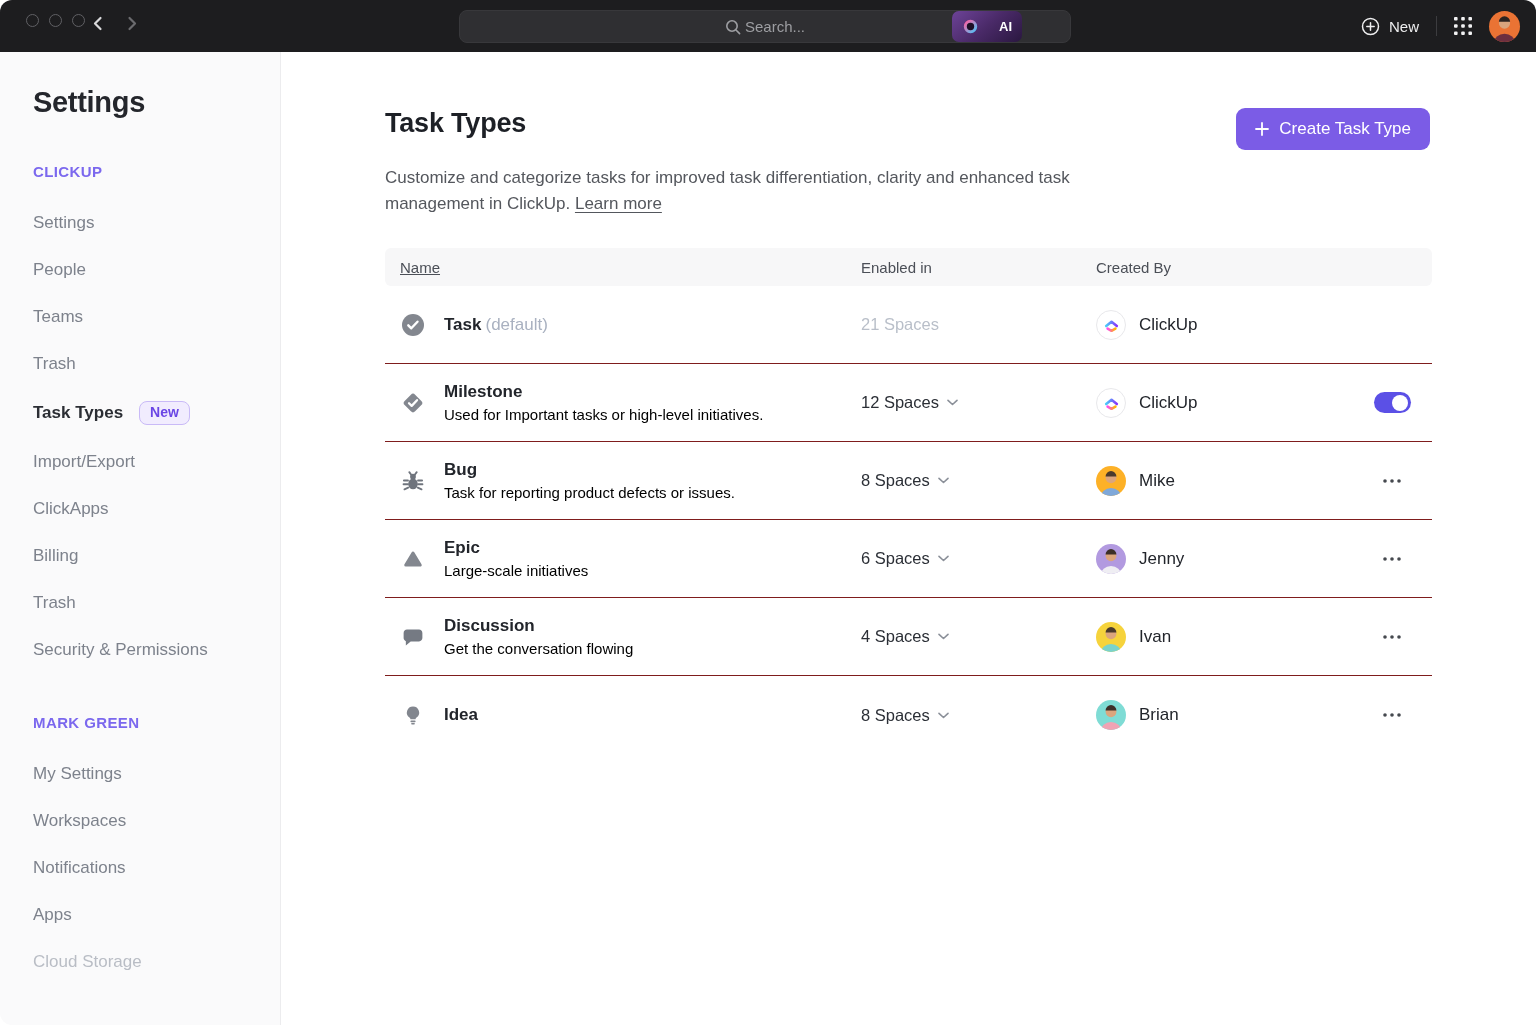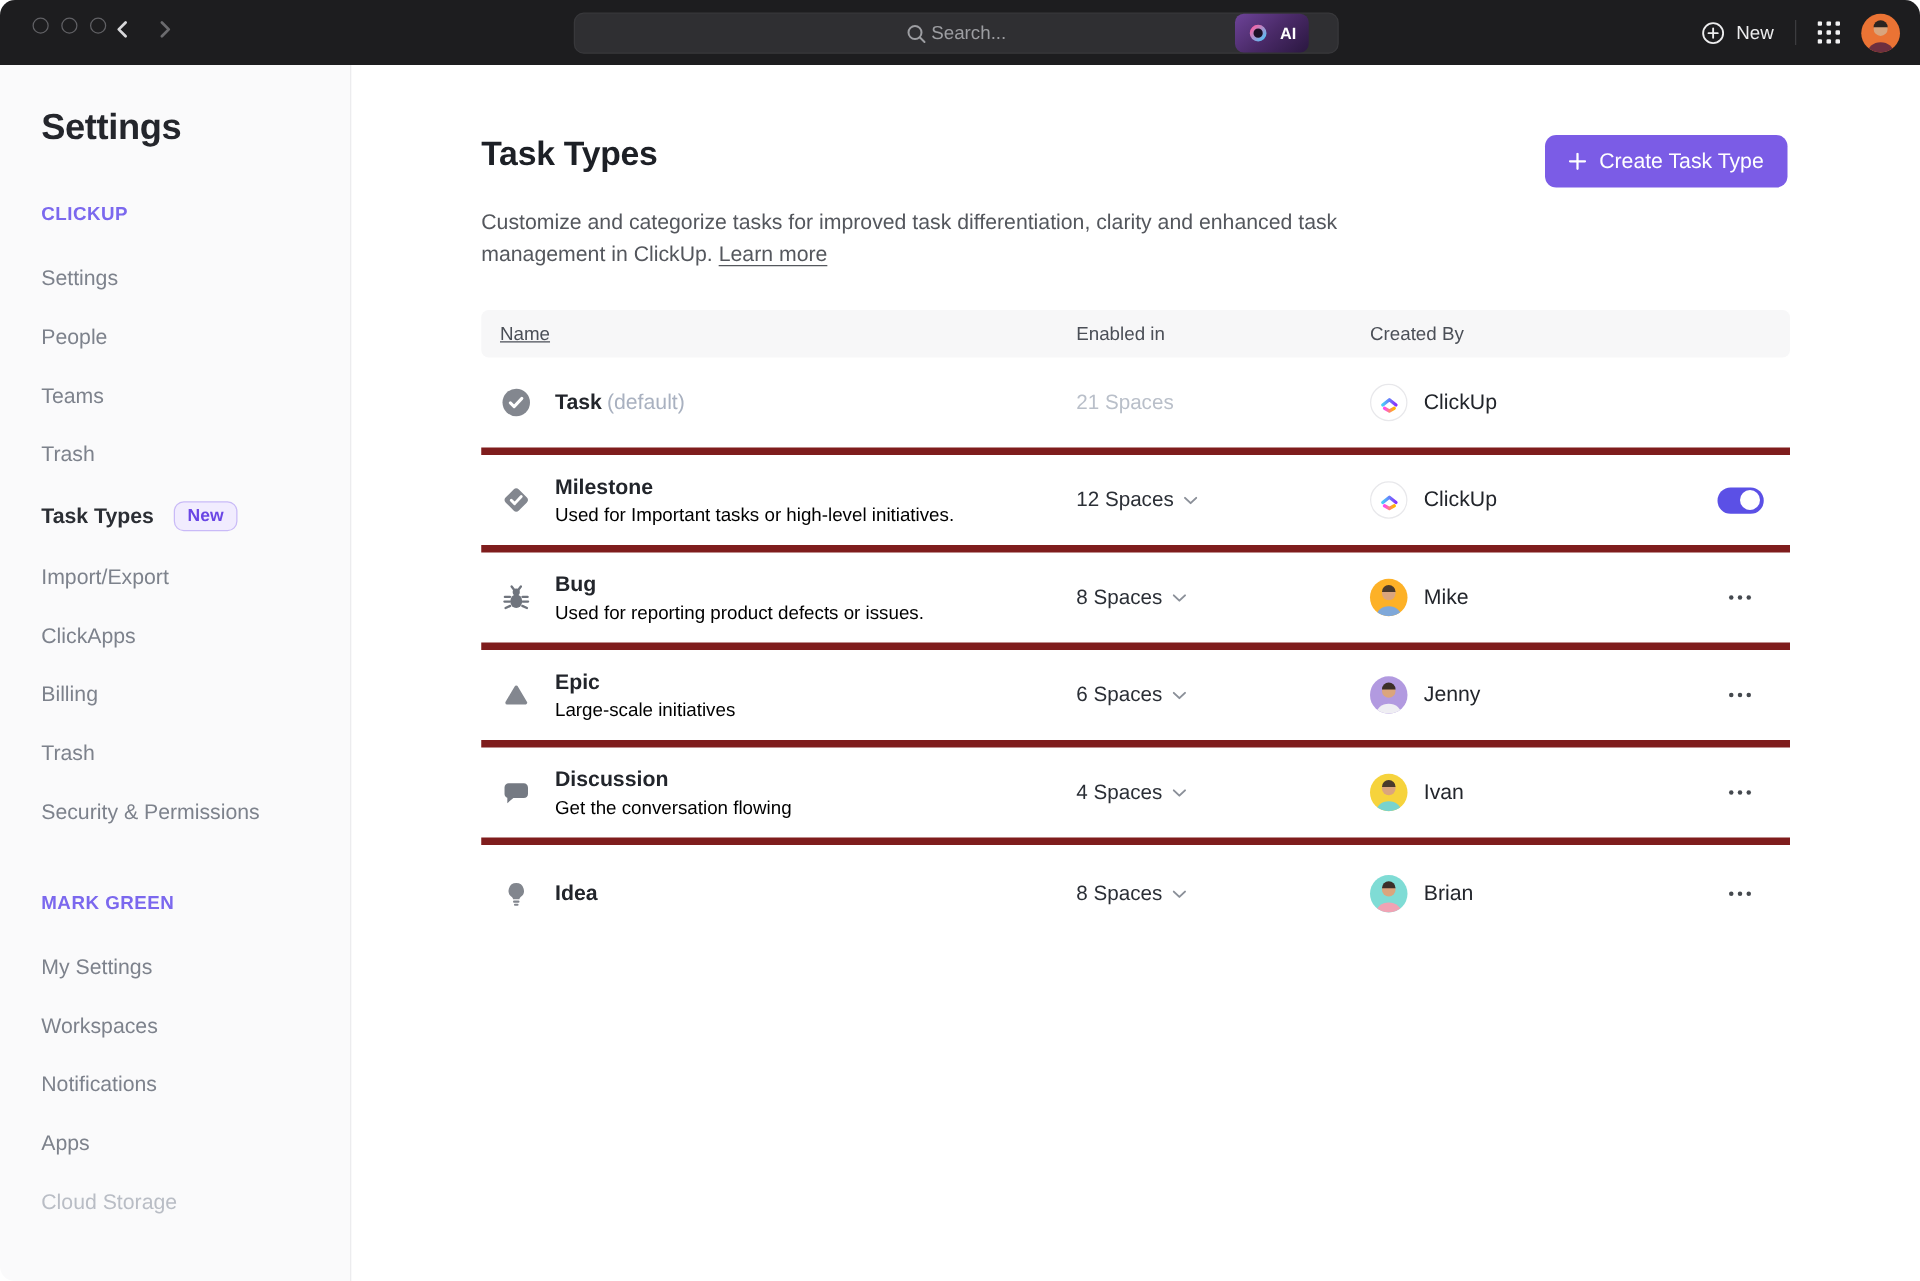--- a/index.html
+++ b/index.html
@@ -5,21 +5,21 @@
   * { margin:0; padding:0; box-sizing:border-box; }
   html,body { background:#fff; width:1536px; height:1025px; font-family:"Liberation Sans","DejaVu Sans",sans-serif; }
   .window { position:relative; width:1536px; height:1025px; border-radius:12px; overflow:hidden; background:#fff; }
 
   
   .topbar { position:relative; height:52px; background:#1d1d1f; }
   .win-controls { position:absolute; left:26px; top:14px; display:flex; gap:10px; }
   .win-circle { width:13px; height:13px; border-radius:50%; border:1.5px solid #606064; }
   .nav-arrows { position:absolute; left:92px; top:16px; display:flex; gap:24px; }
   .search { position:absolute; left:459px; top:10px; width:612px; height:33px; background:#2f2f32; border:1px solid #38383b; border-radius:8px; display:flex; align-items:center; justify-content:center; gap:4px; color:#9d9ea2; font-size:15px; cursor:text; }
-  .ai-btn { position:absolute; left:988px; top:11px; height:31px; padding:0 10px; border-radius:7px; background:linear-gradient(140deg,#6d4398 0%,#4a2a68 50%,#2a1740 100%); display:flex; align-items:center; gap:9px; color:#fff; font-size:13px; font-weight:700; cursor:pointer; }
+  .ai-btn { position:absolute; left:952px; top:11px; height:31px; padding:0 10px; border-radius:7px; background:linear-gradient(140deg,#6d4398 0%,#4a2a68 50%,#2a1740 100%); display:flex; align-items:center; gap:20px; color:#fff; font-size:13px; font-weight:700; cursor:pointer; }
   .topbar-right { position:absolute; right:16px; top:0; height:52px; display:flex; align-items:center; gap:17px; }
   .new-btn { display:flex; align-items:center; gap:9px; color:#ededee; font-size:15px; cursor:pointer; }
   .tb-sep { width:1px; height:20px; background:#3c3c3f; }
   .grid-btn { display:flex; cursor:pointer; }
   .avatar-top { width:31px; height:31px; border-radius:50%; background:#ea7334; overflow:hidden; cursor:pointer; }
 
   
   .sidebar { position:absolute; top:52px; left:0; width:281px; bottom:0; background:#fafafb; border-right:1px solid #ececee; padding:34px 0 0 33px; overflow:hidden; }
   .sidebar-title { font-size:29px; font-weight:600; color:#24262c; letter-spacing:-.3px; }
   .side-heading { margin-top:44px; font-size:15px; font-weight:700; letter-spacing:.4px; }
@@ -36,21 +36,21 @@
   .page-title { font-size:27px; font-weight:700; color:#1d2026; letter-spacing:-.2px; }
   .create-btn { height:42px; padding:0 19px; border:none; border-radius:9px; color:#fff; font-size:17px; font-weight:500; display:flex; align-items:center; gap:10px; cursor:pointer; font-family:inherit; }
   .page-desc { margin-top:15px; width:700px; font-size:17px; line-height:26px; color:#54575d; }
   .learn-more { color:#54575d; text-decoration:underline; text-underline-offset:3px; cursor:pointer; }
 
   
   .table { margin-top:31px; width:1047px; }
   .thead, .trow { display:grid; grid-template-columns:476px 235px 256px 80px; align-items:center; }
   .thead { background:#f7f7f8; border-radius:6px; height:38px; font-size:15px; color:#4b4f57; }
   .thead .th:first-child { padding-left:15px;text-decoration:underline; }
-  .trow { height:78px; border-bottom:6px solid #7f1d1d; }
+  .trow { height:78px; border-bottom:1px solid #7f1d1d; }
   .trow:last-child { border-bottom:none; }
   .name-cell { display:flex; align-items:center; gap:16px; padding-left:13px; }
   .type-icon { width:30px; display:flex; justify-content:center; flex:none; }
   .row-title { font-size:17px; font-weight:600; color:#22252b; }
   .suffix { color:#a9b1c0; font-weight:500; margin-left:4px; }
   .row-desc { margin-top:4px; font-size:15px; color:#000000; }
   .enabled-cell { font-size:16.5px; color:#2b2f36; display:flex; align-items:center; gap:8px; cursor:pointer; }
   .enabled-cell.muted { color:#b9bfc9; cursor:default; }
   .creator-cell { display:flex; align-items:center; gap:13px; font-size:17px; color:#22252b; }
   .cu-logo { width:30px; height:30px; border-radius:50%; background:#fff; border:1px solid #e8e8eb; display:flex; align-items:center; justify-content:center; flex:none; }
@@ -283,21 +283,21 @@
           <span class="type-icon">
             <svg width="26" height="26" viewBox="0 0 28 28">
                 <path d="M10 4.5l2.3 3 M18 4.5l-2.3 3" stroke="#6f747d" stroke-width="2" stroke-linecap="round" fill="none"></path>
                 <circle cx="14" cy="9.3" r="3.1" fill="#6f747d"></circle>
                 <rect x="9" y="11.5" width="10" height="11.5" rx="5" fill="#6f747d"></rect>
                 <path d="M8.6 13.5H4.2 M8.6 17.5H3.8 M8.8 21.2l-4 1.8 M19.4 13.5h4.4 M19.4 17.5h4.8 M19.2 21.2l4 1.8" stroke="#6f747d" stroke-width="2" stroke-linecap="round" fill="none"></path>
               </svg>
           </span>
           <div>
             <div class="row-title">Bug</div>
-            <div class="row-desc">Used for reporting product defects or issues.</div>
+            <div class="row-desc">Task for reporting product defects or issues.</div>
           </div>
         </div>
         <div class="enabled-cell">
           <span>8 Spaces</span>
           <svg width="11" height="7" viewBox="0 0 11 7">
               <path d="M1 1.3 L5.5 5.5 L10 1.3" stroke="#8b9099" stroke-width="1.6" fill="none" stroke-linecap="round" stroke-linejoin="round"></path>
             </svg>
         </div>
         <div class="creator-cell">
           <span class="avatar" style="background: rgb(253, 177, 39);">

